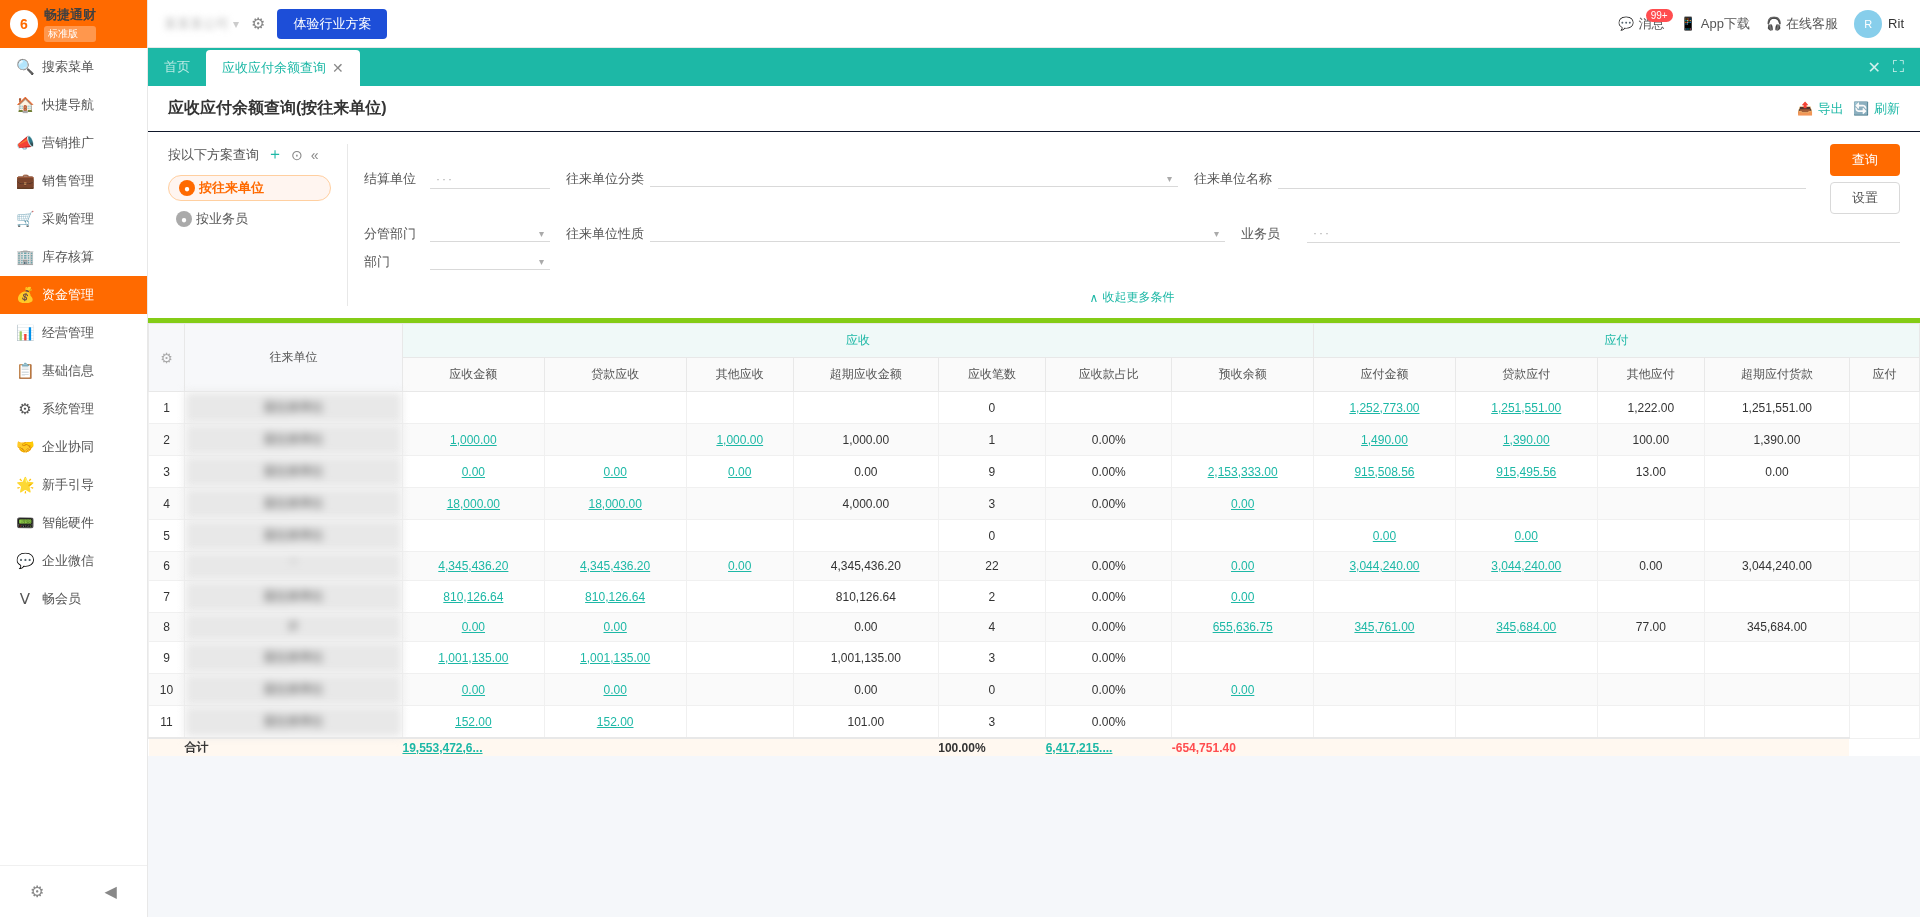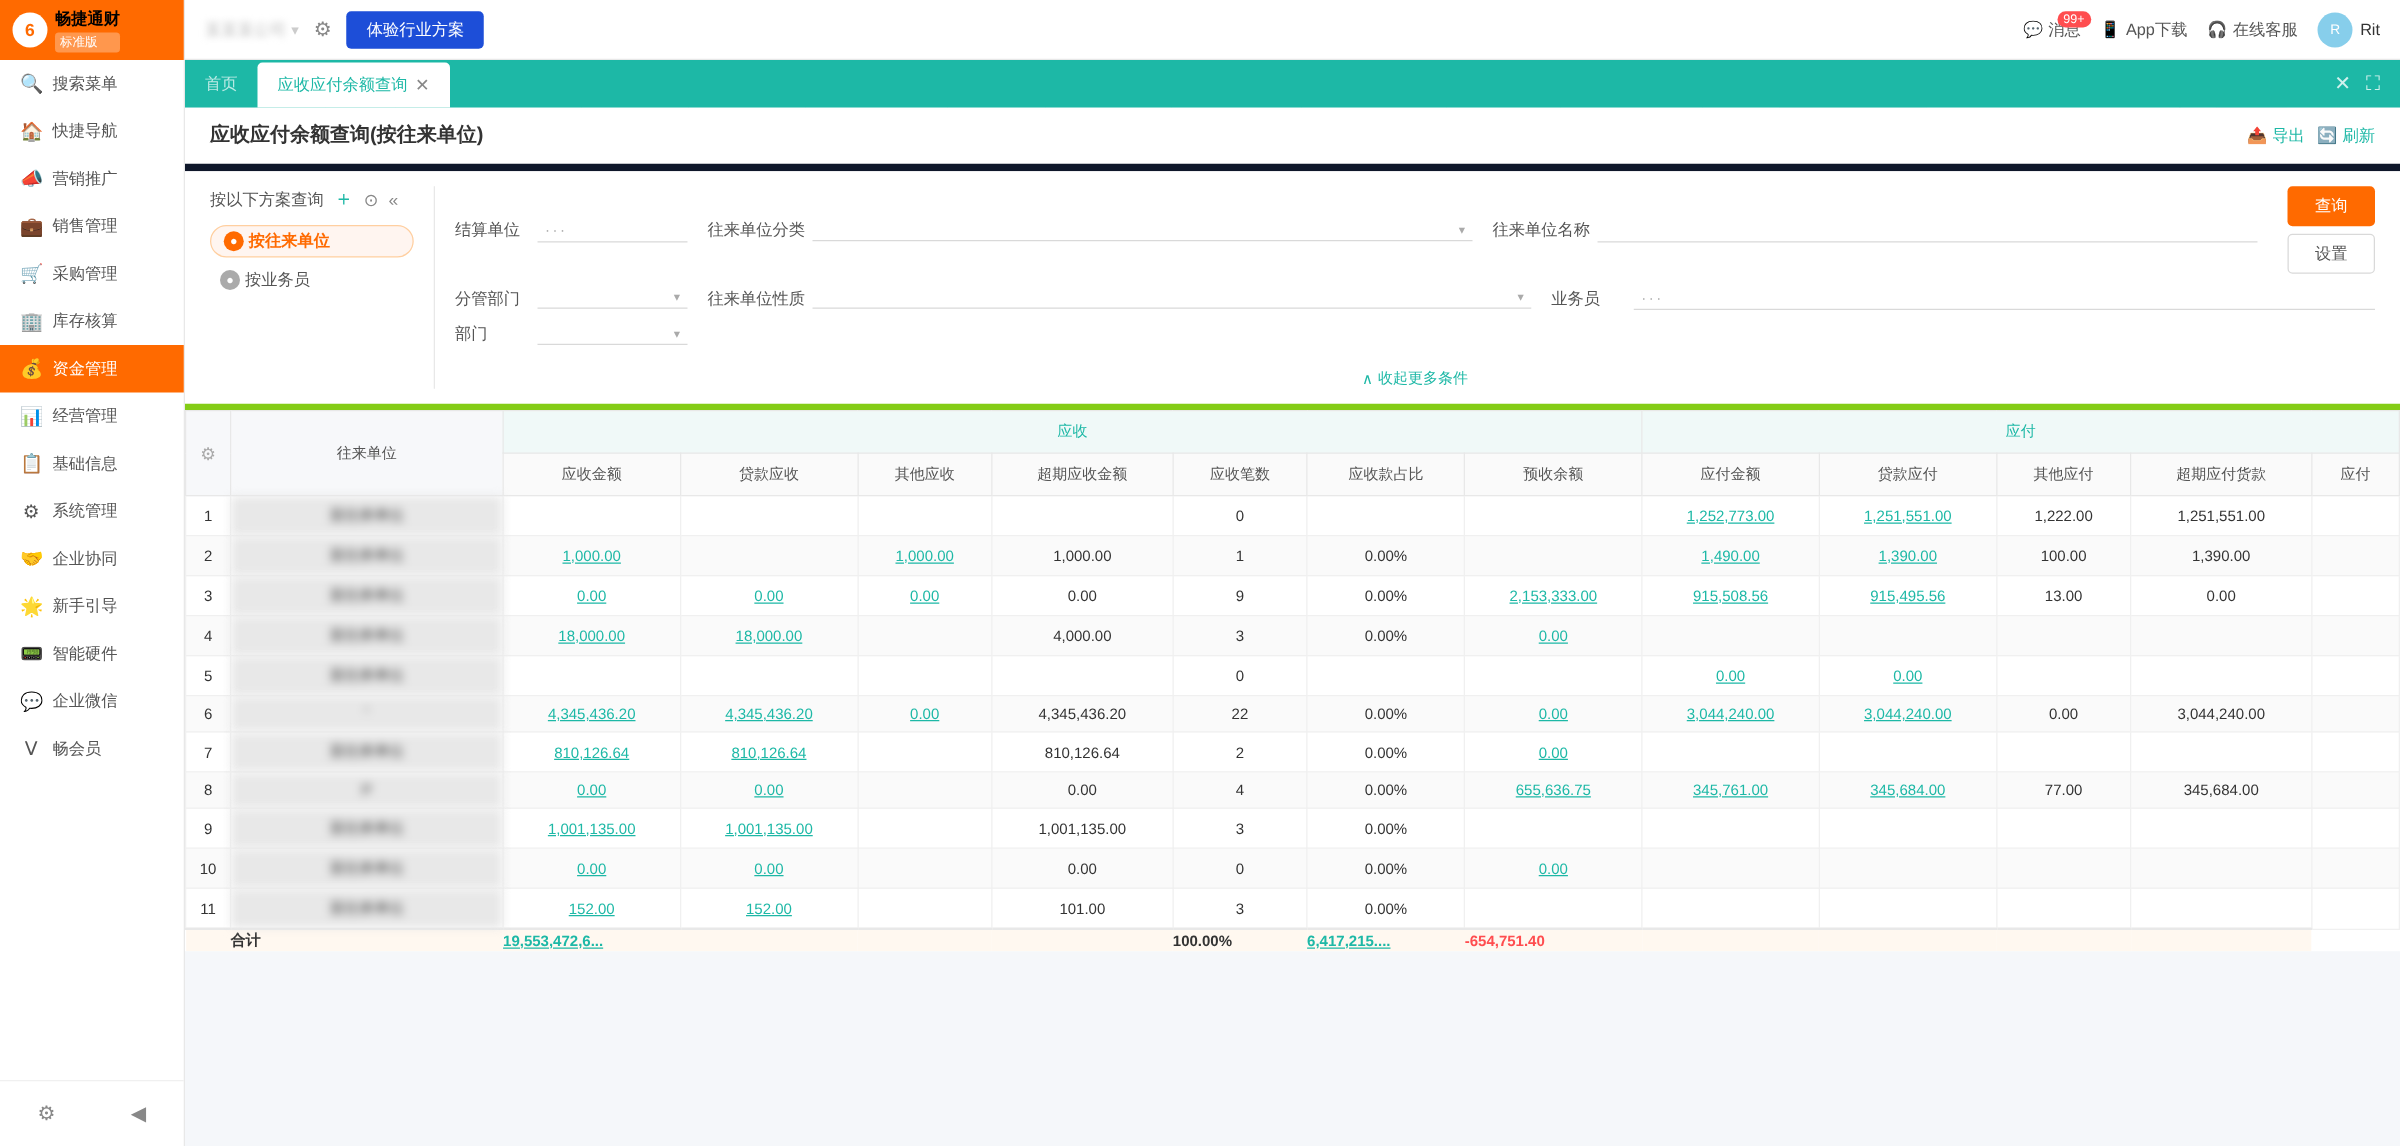--- a/index.html
+++ b/index.html
@@ -8,21 +8,21 @@
     
     .sidebar {
       position: fixed; left: 0; top: 0; width: 148px; height: 100vh;
       background: #fff; border-right: 1px solid #e8e8e8; display: flex; flex-direction: column;
       z-index: 100;
     }
     .sidebar-logo {
       height: 48px; background: #ff6a00; display: flex; align-items: center; padding: 0 10px; gap: 6px;
     }
     .sidebar-logo-icon { width: 28px; height: 28px; background: #fff; border-radius: 50%; display: flex; align-items: center; justify-content: center; font-weight: bold; color: #ff6a00; font-size: 14px; }
-    .sidebar-logo-text { color: #000000; font-size: 13px; font-weight: bold; }
+    .sidebar-logo-text { color: #404040; font-size: 13px; font-weight: bold; }
     .sidebar-logo-badge { color: #fff; font-size: 10px; background: rgba(255,255,255,0.3); padding: 1px 4px; border-radius: 3px; margin-top: 2px; }
     .sidebar-item {
       display: flex; align-items: center; gap: 8px; padding: 10px 16px; cursor: pointer;
       color: #555; font-size: 13px; transition: background 0.2s;
     }
     .sidebar-item.active { background: #ff6a00; color: #fff; border-radius: 0; }
     .sidebar-item .icon { font-size: 15px; width: 18px; text-align: center; }
     .sidebar-bottom { margin-top: auto; padding: 10px 0; border-top: 1px solid #f0f0f0; }
 
     
@@ -51,21 +51,21 @@
     .tabbar-controls { margin-left: auto; display: flex; align-items: center; gap: 12px; padding-right: 16px; }
     .tabbar-ctrl-btn { color: rgba(255,255,255,0.8); font-size: 16px; cursor: pointer; }
 
     
     .main {
       position: fixed; left: 148px; top: 86px; right: 0; bottom: 0;
       background: #f5f7fa; overflow-y: auto;
     }
     .page-header {
       background: #fff; padding: 12px 20px; display: flex; align-items: center; justify-content: space-between;
-      border-bottom: 6px solid #0f172a;
+      border-bottom: 1px solid #0f172a;
     }
     .page-title { font-size: 16px; font-weight: bold; color: #333; }
     .page-actions { display: flex; gap: 10px; }
     .btn-export, .btn-refresh {
       display: flex; align-items: center; gap: 4px; color: #1db8a6; font-size: 13px; cursor: pointer; background: none; border: none;
     }
 
     
     .search-area { background: #fff; padding: 12px 20px; border-bottom: 5px solid #84cc16; }
     .search-option-selected { display: flex; align-items: center; gap: 4px; color: #ff6a00; font-size: 13px; font-weight: bold; background: #fff5f0; border-radius: 14px; padding: 3px 10px; border: 1px solid #ffcfa0; }

